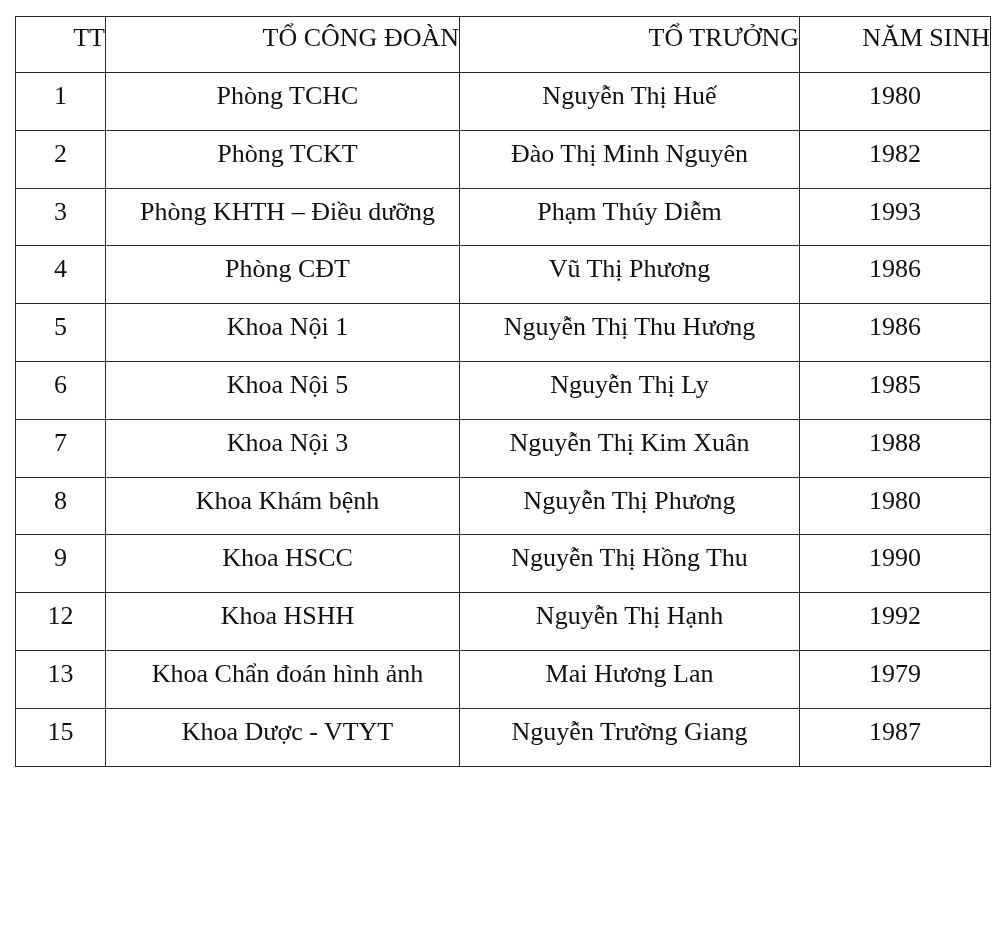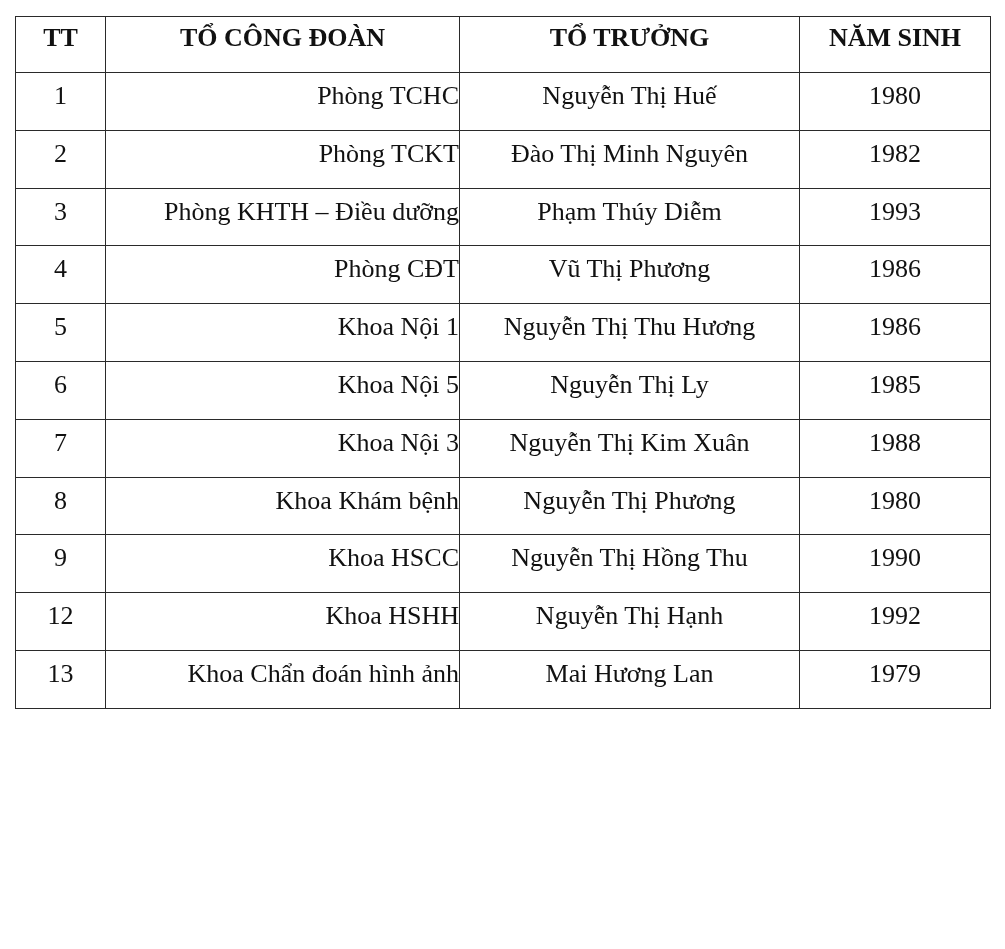--- a/index.html
+++ b/index.html
@@ -26,36 +26,36 @@
     .doc-table th,
     .doc-table td {
       border: 1.5px solid #2a2a2a;
       padding: 0;
       vertical-align: top;
       font-size: 26px;
       line-height: 30px;
     }
     .doc-table th {
       height: 56px;
-      font-weight: bold;
-      text-align: center;
+      font-weight: normal;
+      text-align: right;
       padding-top: 6px;
       box-sizing: border-box;
     }
     .doc-table td {
       height: 57.8px;
       box-sizing: border-box;
       padding-top: 8px;
     }
     .col-tt { width: 90px; }
     .col-unit { width: 354px; }
     .col-leader { width: 340px; }
     .col-year { width: 191px; }
     .c-center { text-align: center; }
-    .c-left { text-align: right; padding-left: 10px !important; }
+    .c-left { text-align: center; padding-left: 10px !important; }
   </style>
 </head>
 <body>
 
 <table class="doc-table">
   <colgroup>
     <col class="col-tt">
     <col class="col-unit">
     <col class="col-leader">
     <col class="col-year">
@@ -128,14 +128,20 @@
       <td class="c-left">Khoa HSHH</td>
       <td class="c-center">Nguyễn Thị Hạnh</td>
       <td class="c-center">1992</td>
     </tr>
     <tr>
       <td class="c-center">13</td>
       <td class="c-left">Khoa Chẩn đoán hình ảnh</td>
       <td class="c-center">Mai Hương Lan</td>
       <td class="c-center">1979</td>
     </tr>
+    <tr>
+      <td class="c-center">15</td>
+      <td class="c-left">Khoa Dược - VTYT</td>
+      <td class="c-center">Nguyễn Trường Giang</td>
+      <td class="c-center">1987</td>
+    </tr>
   </tbody>
 </table>
 
 </body></html>

